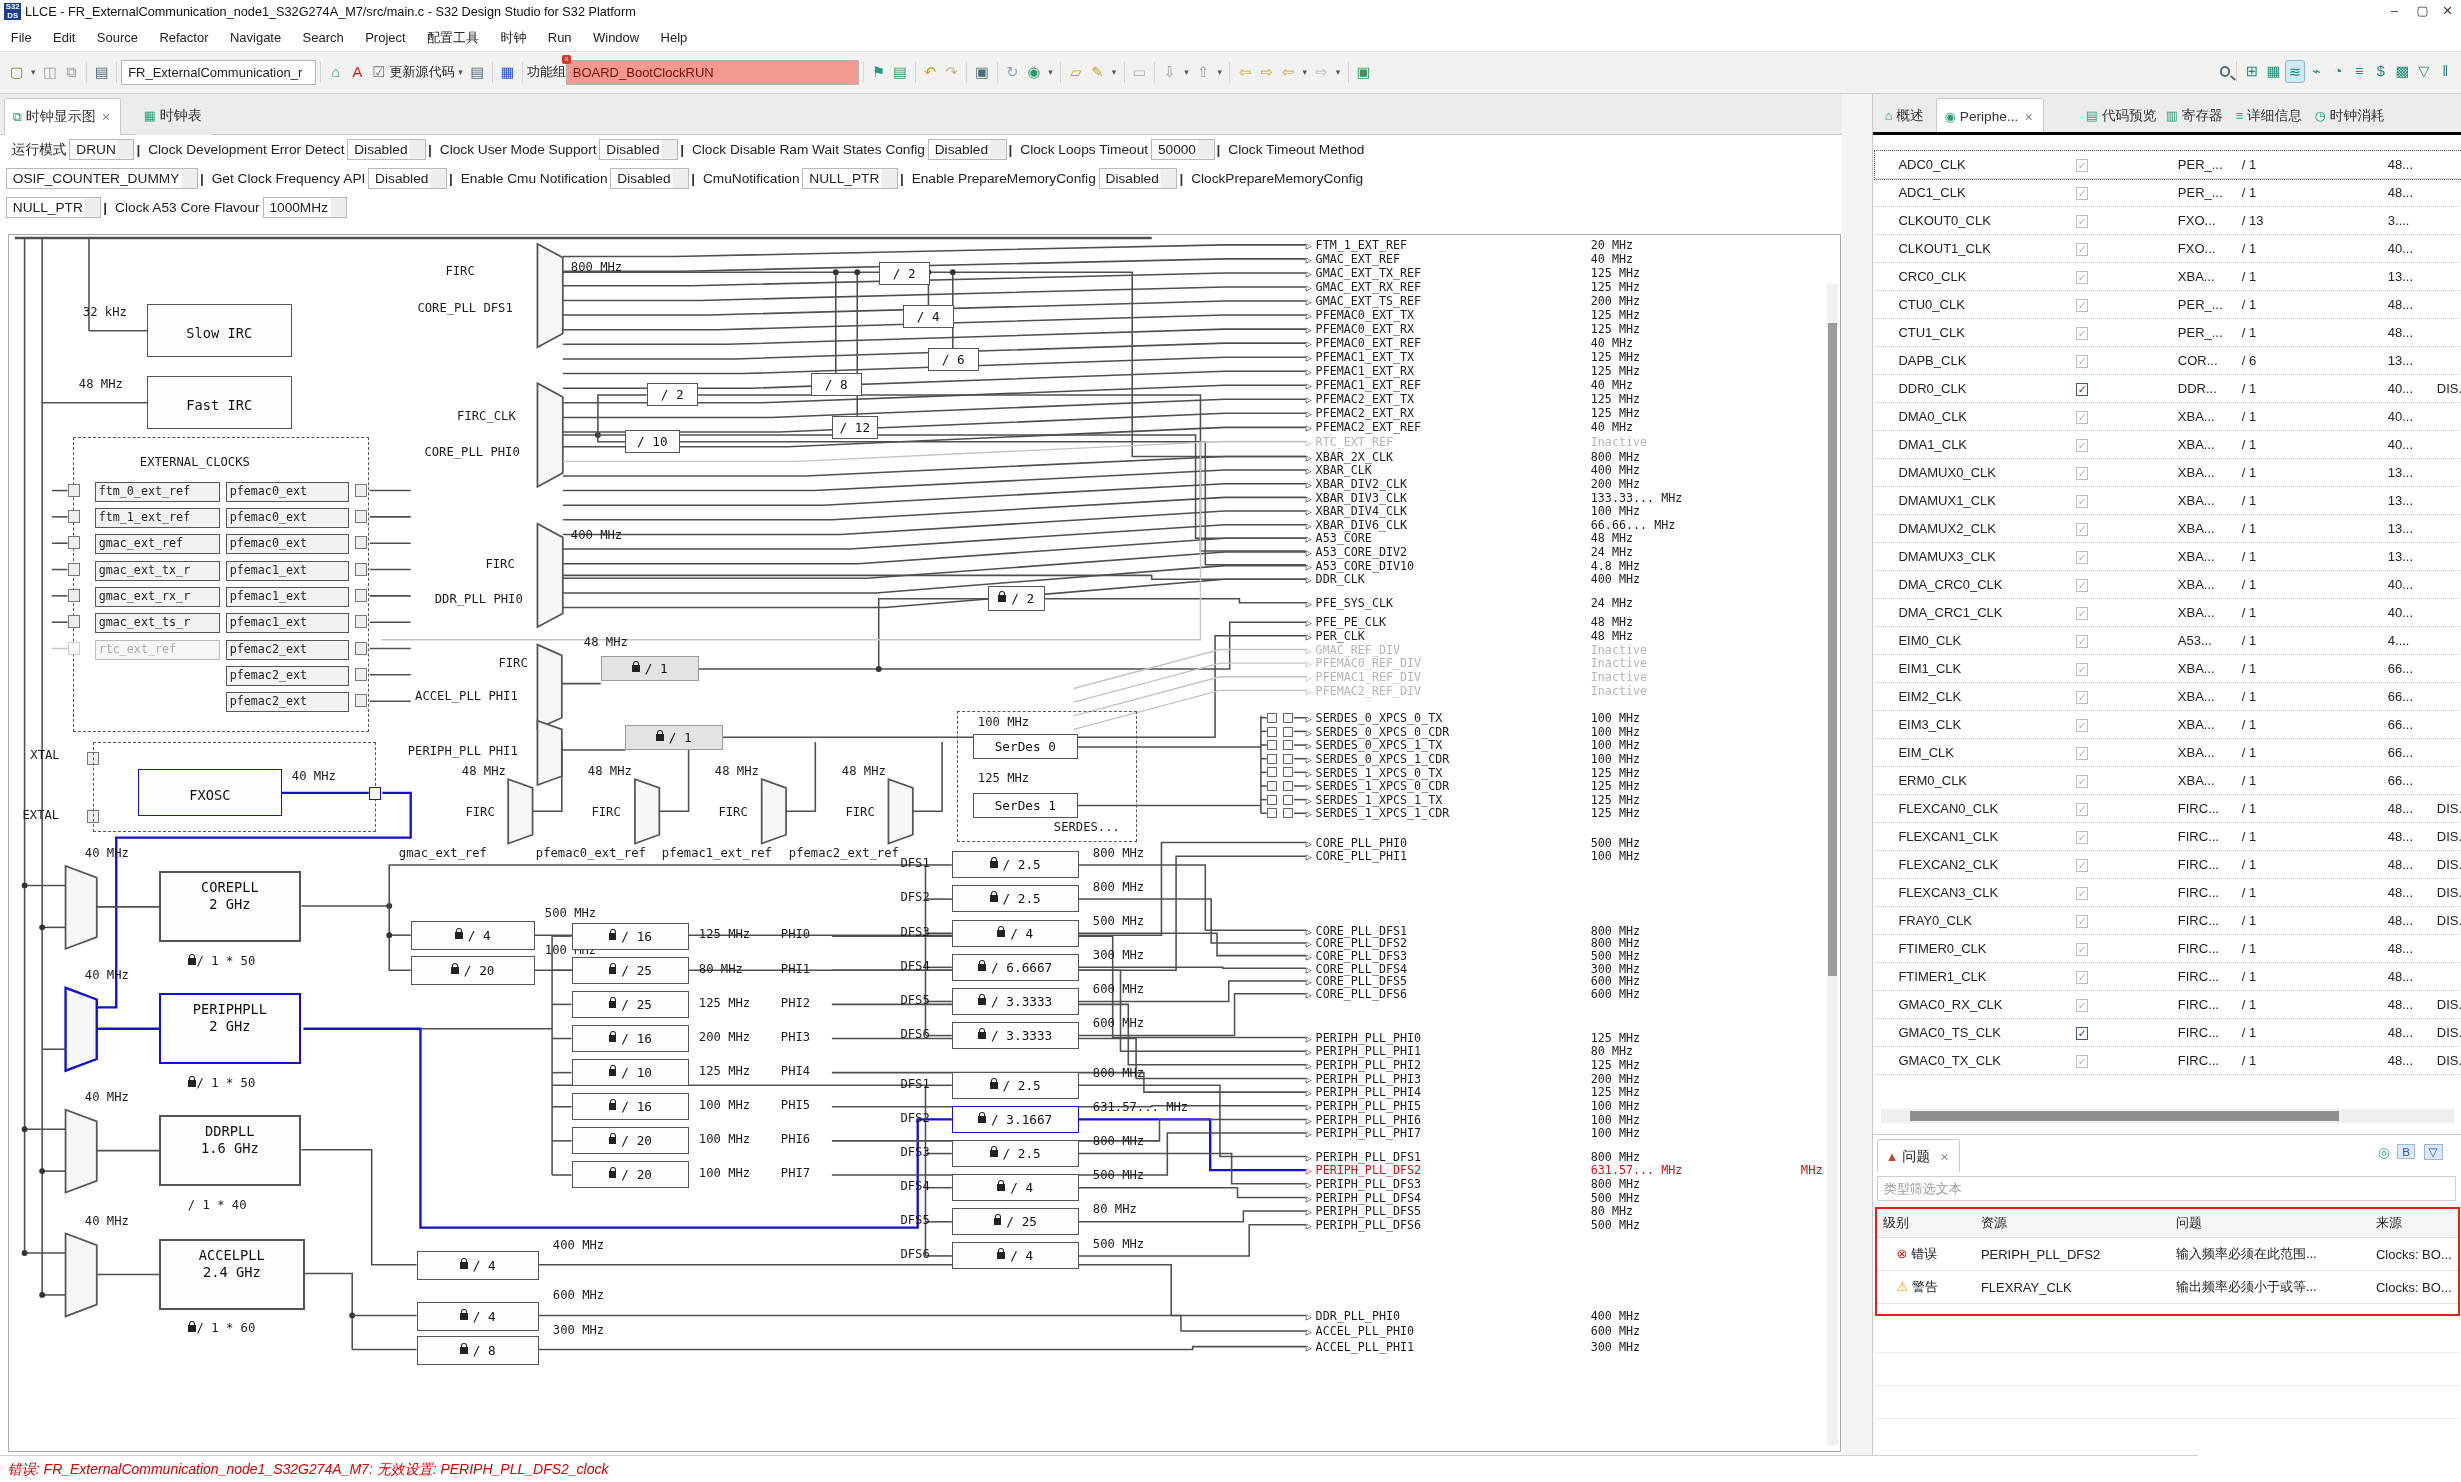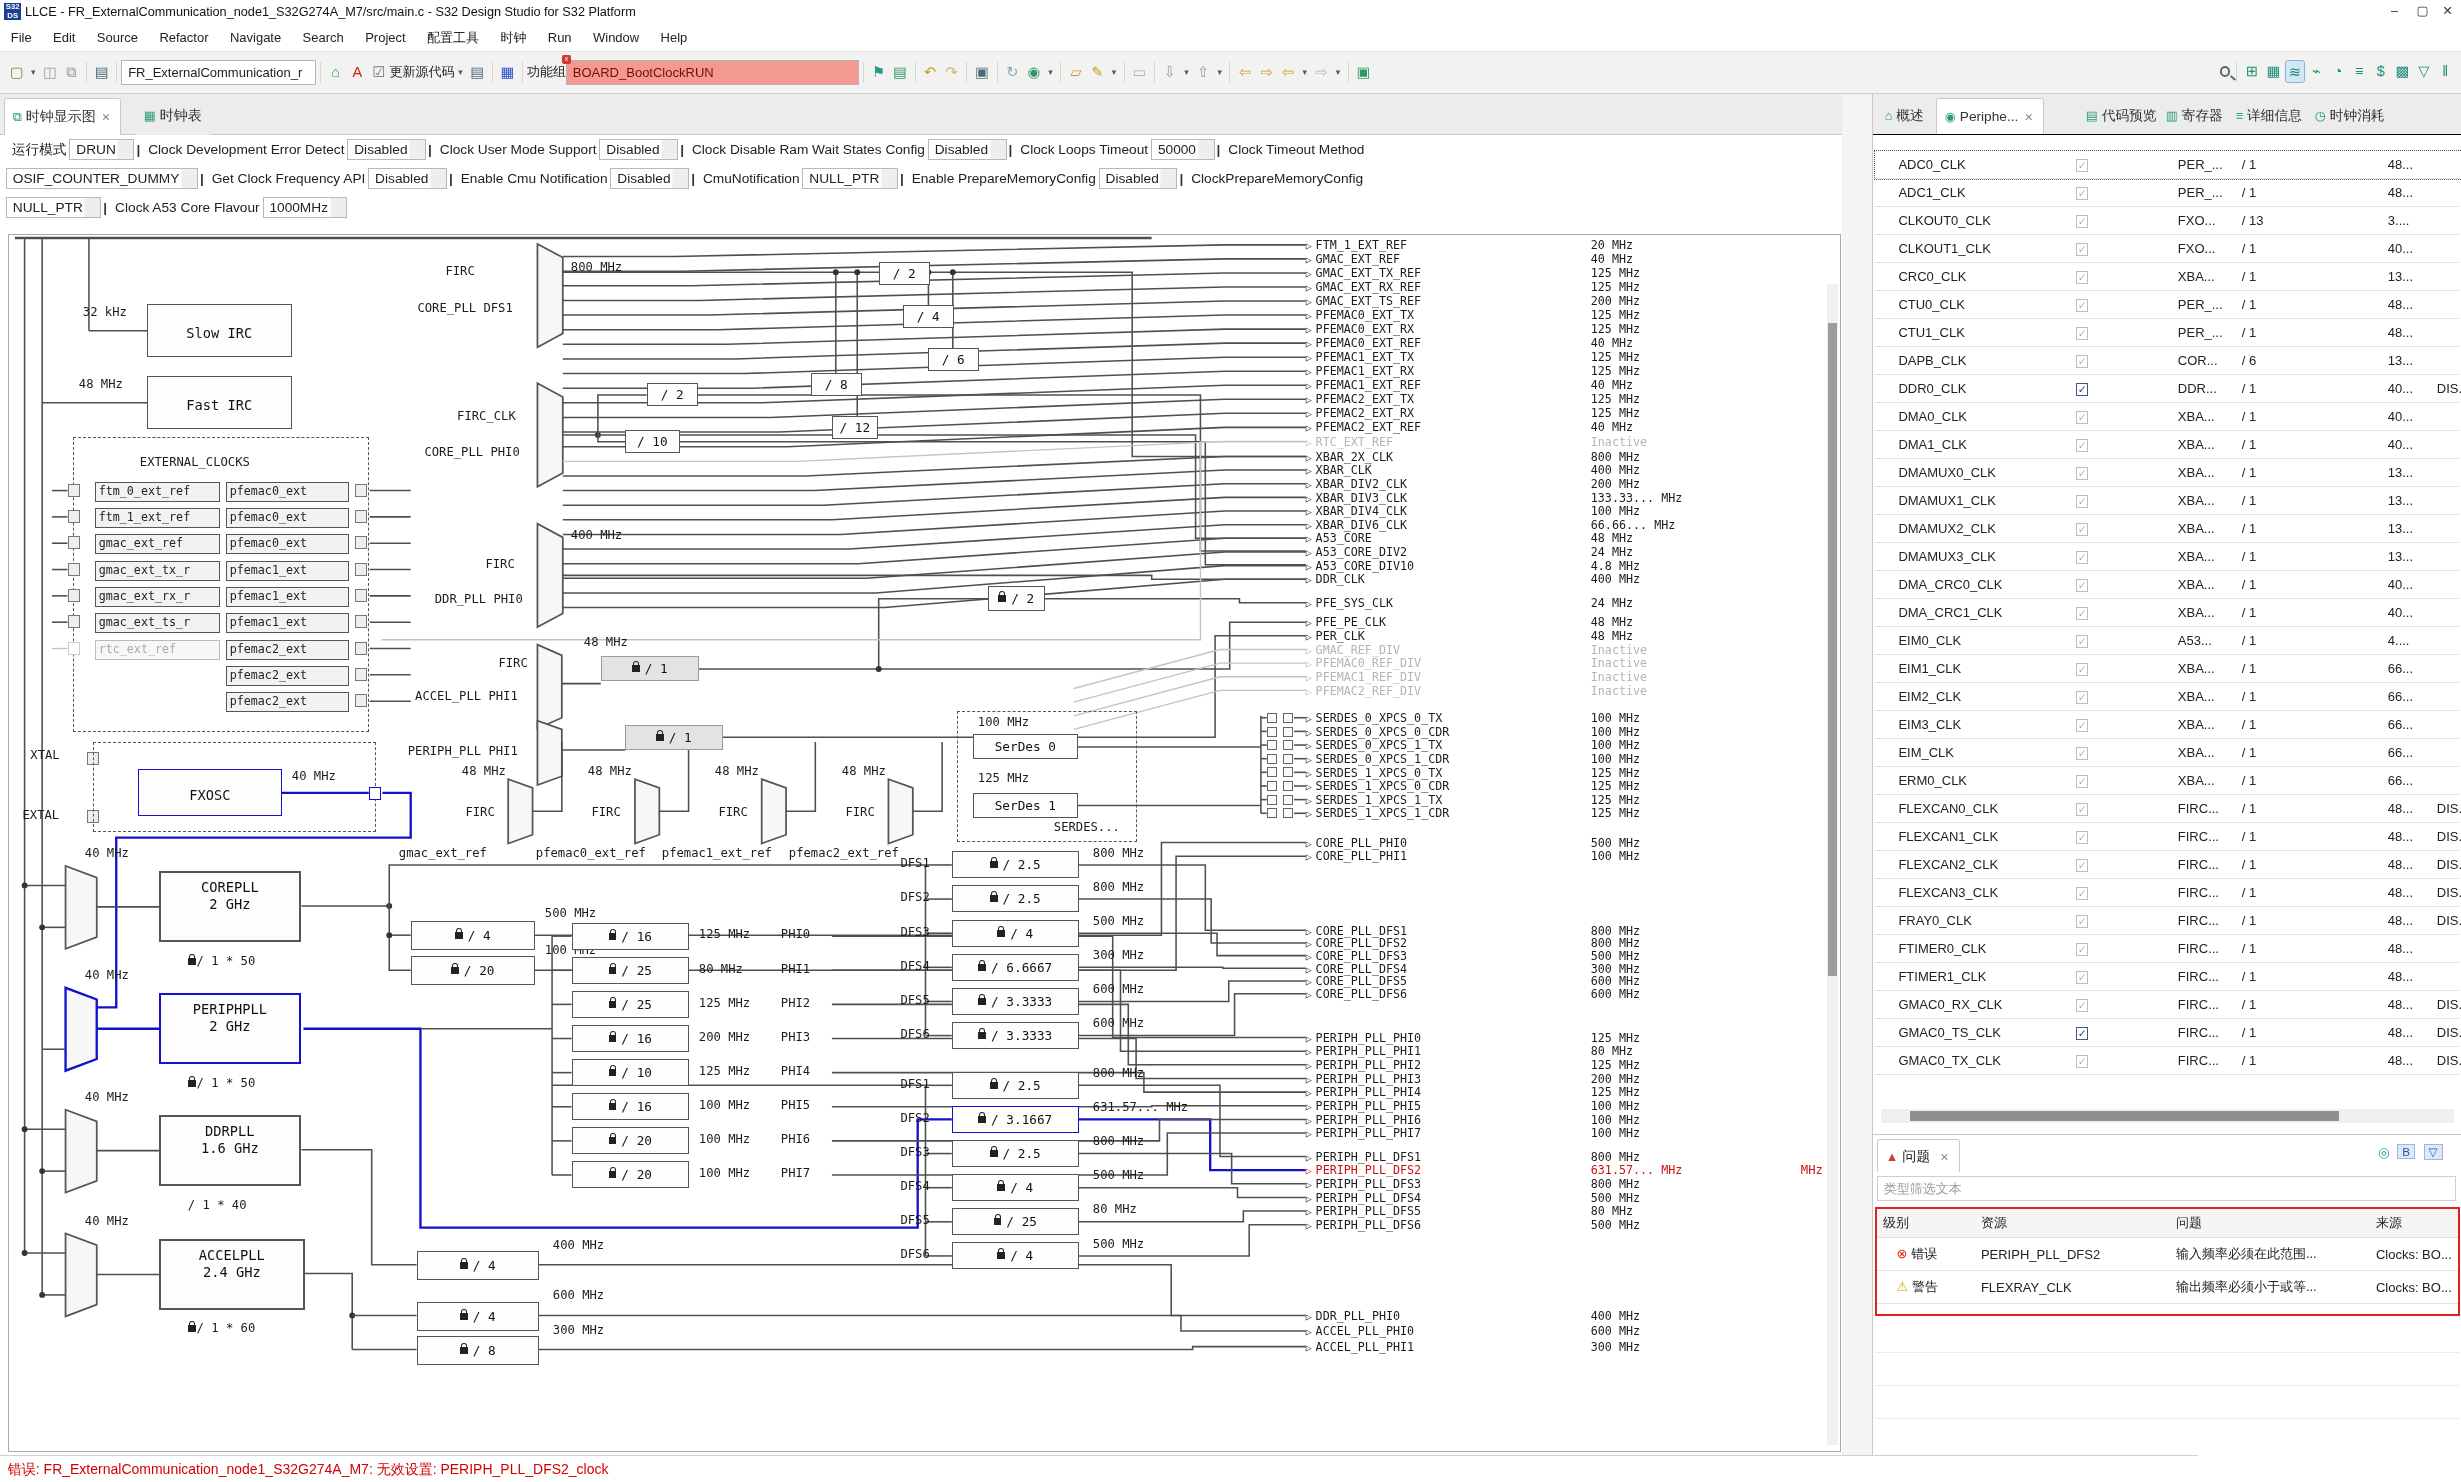--- a/index.html
+++ b/index.html
@@ -69,21 +69,21 @@
   .outrow { position:absolute; font-family:"DejaVu Sans Mono", monospace; font-size:11.7px; white-space:nowrap; color:#1c1c1c; }
   .outrow .arr { font-size:9.8px; margin-right:3.9px; }
   .outrow.dim { color:#b5b5b5; }
   .outrow.err { color:#cc1111; }
   .ofreq { position:absolute; font-family:"DejaVu Sans Mono", monospace; font-size:11.7px; white-space:nowrap; }
   .cbsq { position:absolute; width:9.8px; height:9.8px; border:1.5px solid #666; background:#fafafa; }
   .vscroll { position:absolute; right:2px; top:49px; width:10.7px; height:1161px; background:#f0f0f0; }
   .vthumb { position:absolute; left:1px; top:39px; width:8.8px; height:653px; background:#9c9c9c; }
   
   #rpanel { position:absolute; left:1872px; top:94px; width:589px; height:1361px; background:#fff; border-left:1px solid #c9c9c9; }
-  #rtabs { position:absolute; left:0; top:0; width:589px; height:41px; background:#ececec; border-bottom:1px solid #000000; white-space:nowrap; overflow:hidden;}
+  #rtabs { position:absolute; left:0; top:0; width:589px; height:41px; background:#ececec; border-bottom:3px solid #000000; white-space:nowrap; overflow:hidden;}
   #splitter { position:absolute; left:1842px; top:94px; width:30px; height:1361px; background:#f4f4f4; }
   .grid-table { position:absolute; left:2px; top:57px; width:587px; }
   .trow { display:grid; grid-template-columns:193px 51px 51px 64px 72px 74px 49px 33px; height:28px;
     border-bottom:1px dotted #c4c4c4; font-size:13px; align-items:center; }
   .trow.head { font-size:13px; color:#222; border-bottom:1px solid #aaa; height:29px; }
   .trow div { padding-left:7.8px; overflow:hidden; white-space:nowrap; }
   .trow.selrow { outline:1px dotted #555; }
   .chk { display:inline-block; width:12.7px; height:12.7px; border:1.5px solid #b9bec4; color:#a8b4c4; font-size:10.7px;
     line-height:10.7px; text-align:center; background:#fff; }
   .chk.strong { border-color:#44597a; color:#2d4566; }
@@ -97,21 +97,21 @@
   #pfilter { position:absolute; left:3.9px; top:41px; width:579px; height:25px; border:1px solid #cfcfcf; background:#fff;
     color:#9a9a9a; font-size:13px; line-height:23.4px; padding-left:5.9px; }
   #ptable { position:absolute; left:2px; top:72px; width:585px; height:109px; border:2.9px solid #e02020; }
   .prow { display:grid; grid-template-columns:98px 195px 200px 87px; height:33px; align-items:center;
     font-size:13px; border-bottom:1px solid #e2e2e2; }
   .prow div { padding-left:5.9px; overflow:hidden; white-space:nowrap; }
   .prow.phead { background:#f5f5f5; height:29px; }
   .pgrid-empty { position:absolute; left:2px; top:185px; width:585px; height:127px; }
   .pgrid-empty div { height:33px; border-bottom:1px solid #ececec; }
   
-  #statusbar { position:absolute; left:0; top:1455px; width:2198px; height:27px; background:#fff; border-top:1px solid #d0d0d0; }
+  #statusbar { position:absolute; left:0; top:1455px; width:2198px; height:27px; background:#fff; border-top:1px solid #d0d0d0;font-style:italic; }
   #statusbar span { position:absolute; left:7.8px; top:4.9px; color:#d40000; font-size:14px; }
   svg polyline, svg line { fill:none; }
   .w  { stroke:#4f4f4f; stroke-width:1.6px; }
   .w2 { stroke:#4f4f4f; stroke-width:2.4px; }
   .wl { stroke:#c3c3c3; stroke-width:1.4px; }
   .wb { stroke:#1212cc; stroke-width:2.4px; }
   .mux { fill:#f7f7f7; stroke:#555; stroke-width:1.8px; }
   .mux.bluem { stroke:#1212cc; stroke-width:2.4px; }
 </style>
 </head>

